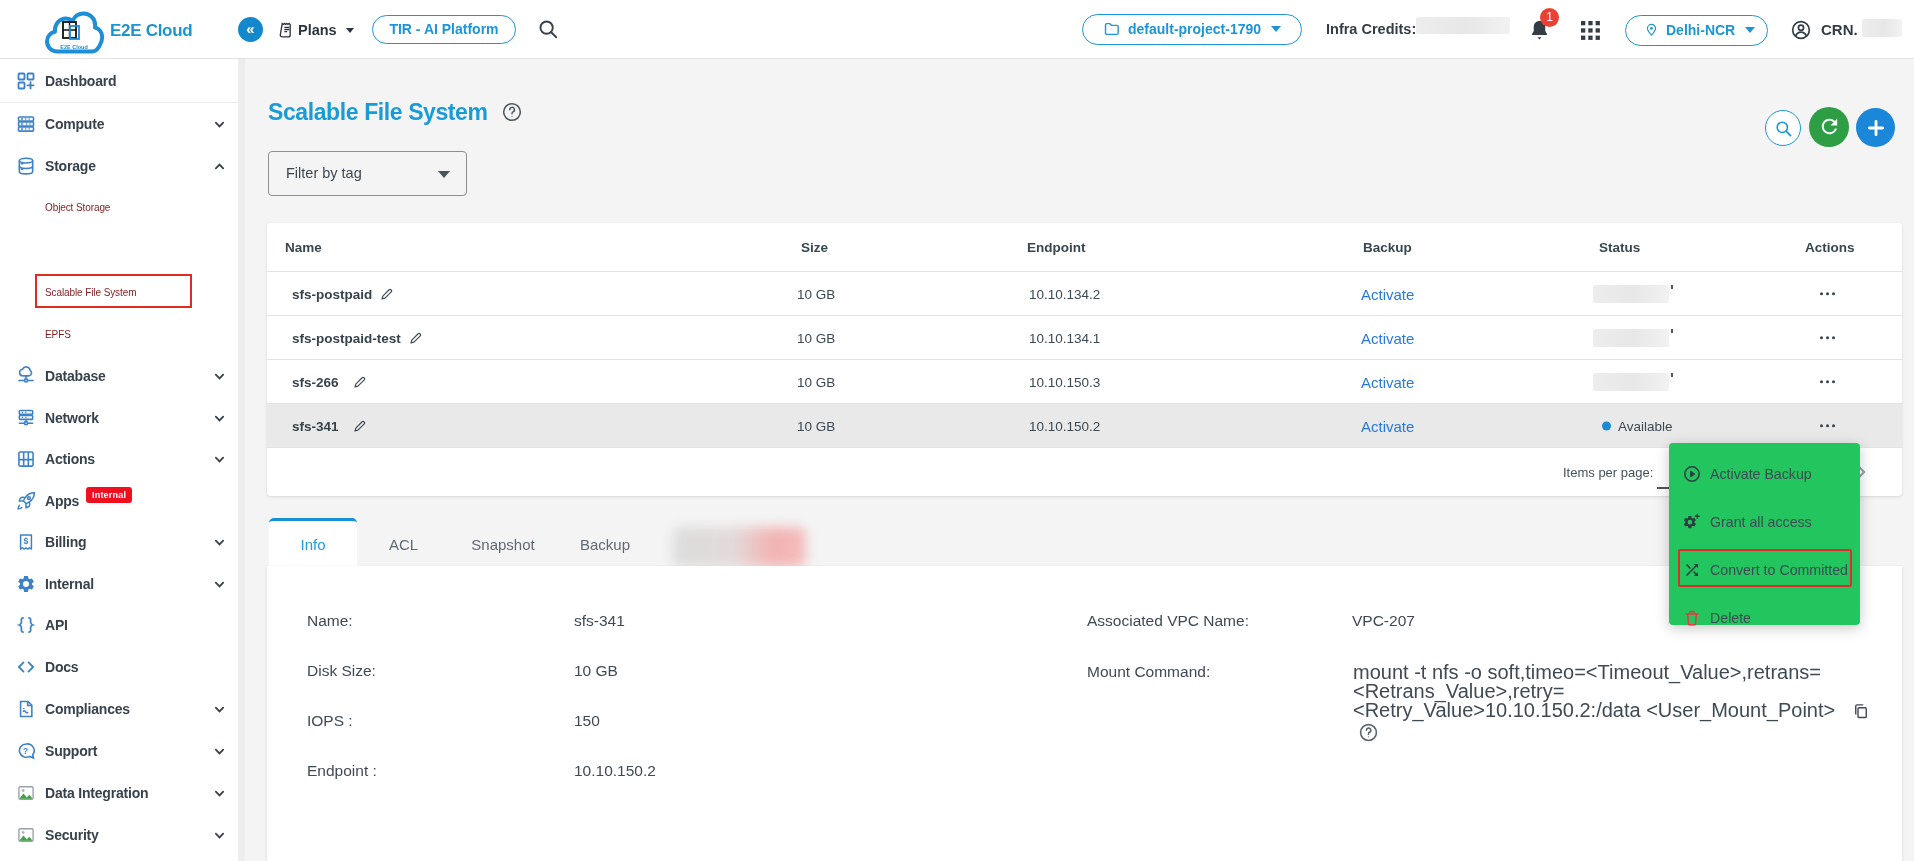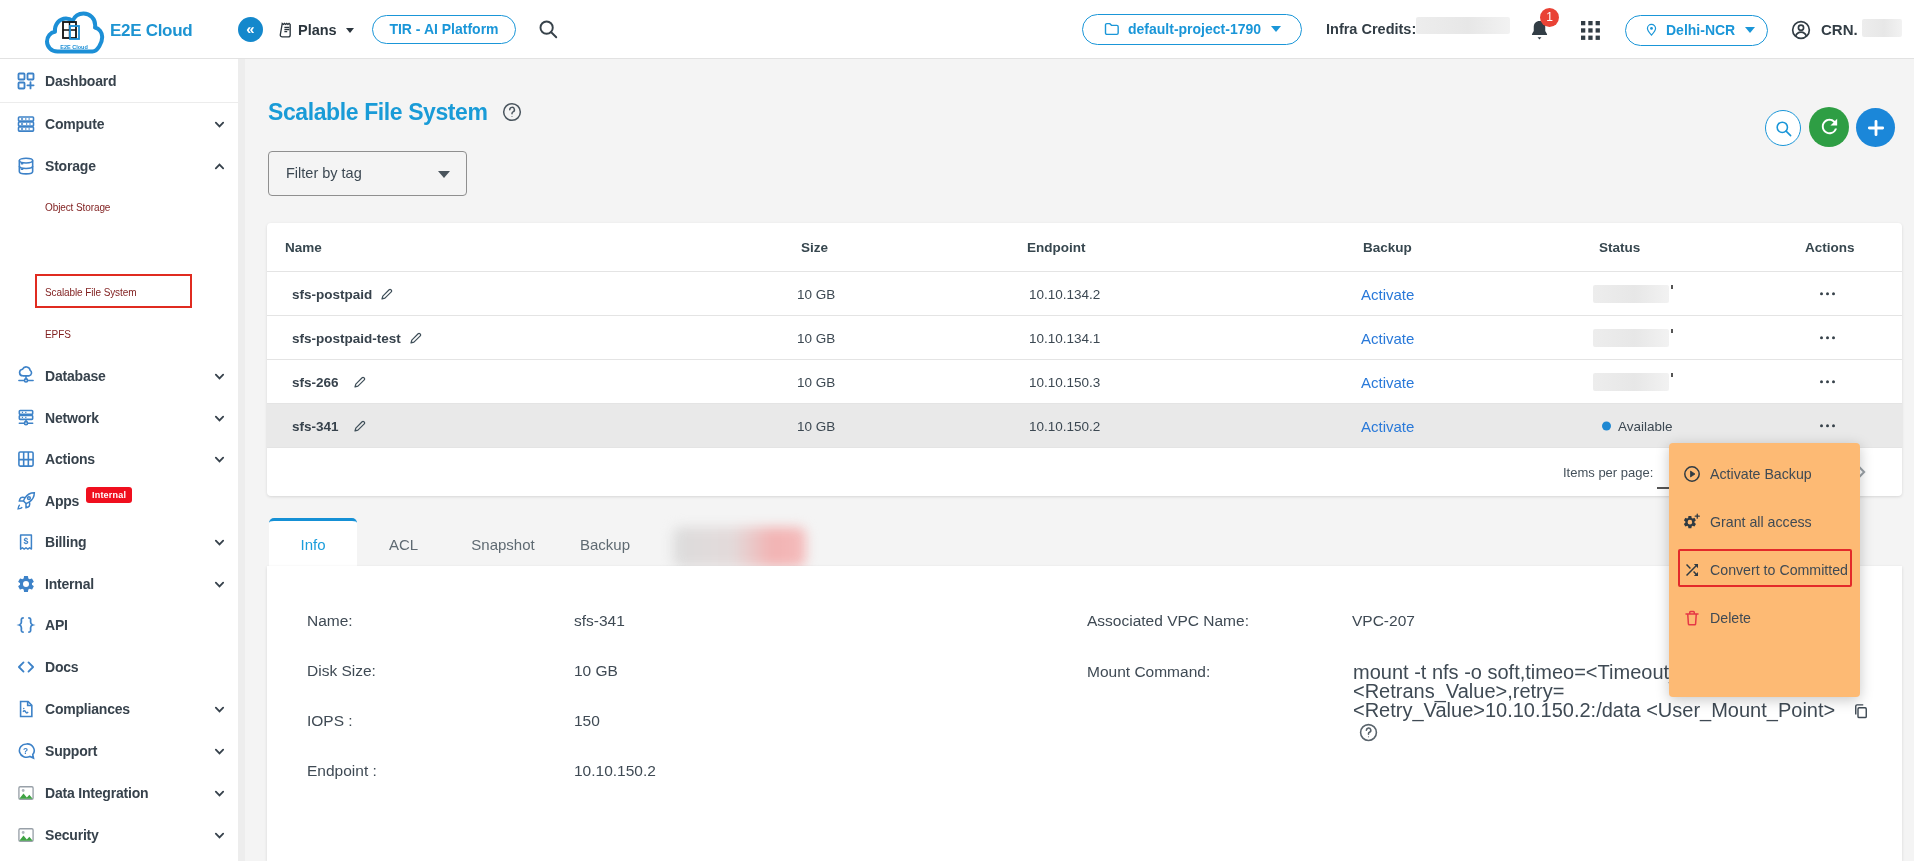--- a/index.html
+++ b/index.html
@@ -59,21 +59,21 @@
 #tab-info { left:2px; width:88px; background:#fff; border-radius:5px 5px 0 0; border-top:3px solid #1590d5; top:0px; height:48px; color:#1a9ddb; }
 #tab-info span { top:23px; }
 #blurblob { position:absolute; left:673px; top:527px; width:133px; height:40px; border-radius:8px; background:linear-gradient(90deg, #dcdcdc 0%, #e3dada 45%, #f2b3b3 75%, #f4bcbc 100%); filter:blur(6px); }
 
 
 #infocard { position:absolute; left:267px; top:566px; width:1635px; height:295px; background:#fff; box-shadow:0 1px 3px rgba(0,0,0,0.12); }
 .ilabel { position:absolute; font-size:15.5px; color:#3f4a54; }
 .ivalue { position:absolute; font-size:15.5px; color:#3f4a54; }
 
 
-#menu { position:absolute; left:1669px; top:443px; width:191px; height:254px; background:#fdba74; border-radius:4px; box-shadow:0 3px 14px rgba(0,0,0,0.22); z-index:40; }
+#menu { position:absolute; left:1669px; top:443px; width:191px; height:182px; background:#22c55e; border-radius:4px; box-shadow:0 3px 14px rgba(0,0,0,0.22); z-index:40; }
 .mitem { position:absolute; left:0; width:191px; height:48px; }
 .mitem .mic { position:absolute; left:14px; top:50%; margin-top:-9px; width:18px; height:18px; color:#2f3a42; }
 .mitem .mlbl { position:absolute; left:41px; top:50%; transform:translateY(-50%); font-size:14.2px; color:#3f4a54; }
 #redbox-menu { position:absolute; left:9px; top:106px; width:174px; height:38px; border:2px solid #e32a2a; border-radius:2px; }
 </style>
 </head>
 <body>
 
 <div id="topbar">
 

